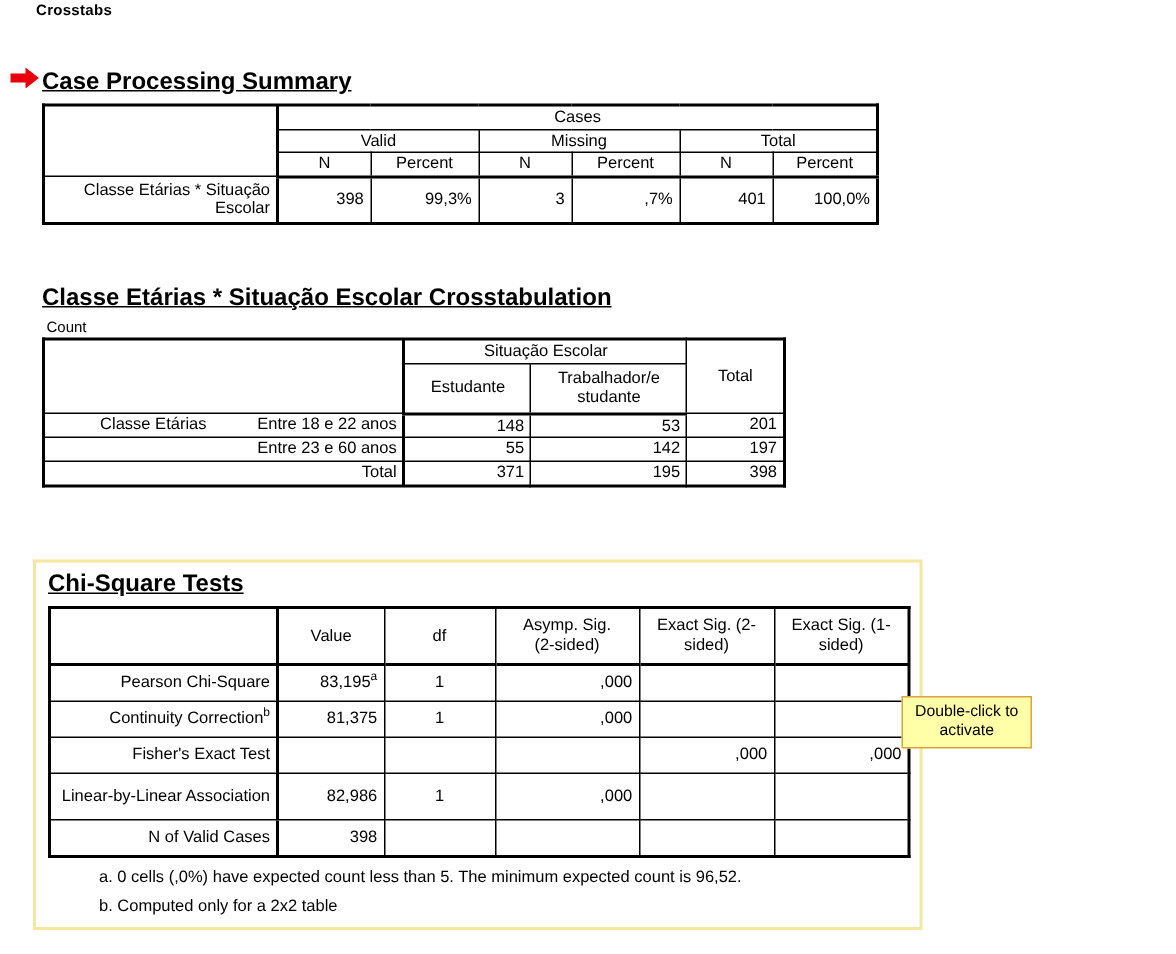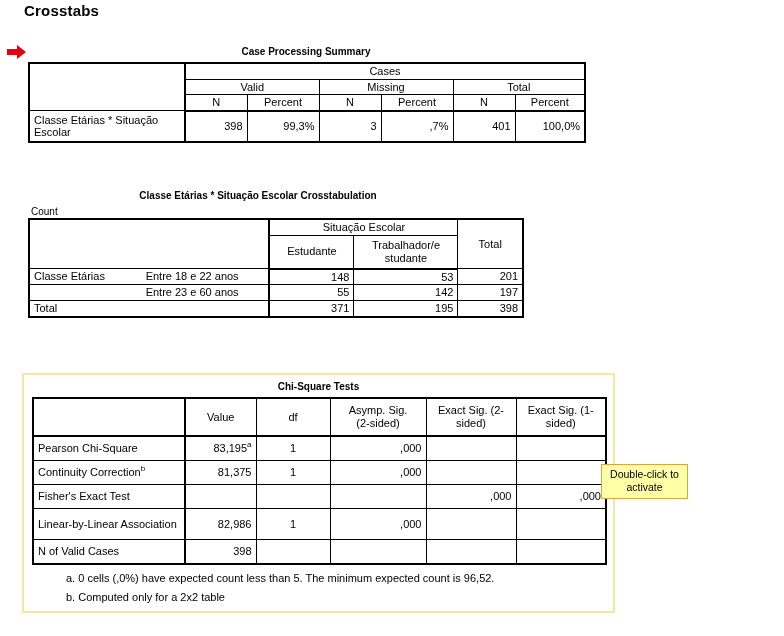--- a/index.html
+++ b/index.html
@@ -15,44 +15,44 @@
     font-size: 11px;
     color: #000000;
     overflow: hidden;
   }
 
   
   #page-title {
     position: absolute;
     left: 24px;
     top: 2px;
-    font-size: 15px;
+    font-size: 10px;
     font-weight: bold;
     letter-spacing: 0.2px;
   }
 
   
   #nav-arrow {
     position: absolute;
     left: 6px;
     top: 44px;
     width: 22px;
     height: 16px;
   }
 
   
   .spss-block {
     position: absolute;
   }
   .spss-caption {
-    font-size: 10px;
+    font-size: 16px;
     font-weight: bold;
-    text-align: center;
     margin-bottom: 5px;
     white-space: nowrap;
+    text-decoration: underline;
   }
   .spss-corner-label {
     font-size: 10px;
     text-align: left;
     margin-bottom: 1px;
     padding-left: 3px;
   }
   table.spss {
     border-collapse: collapse;
     table-layout: fixed;
@@ -71,21 +71,21 @@
   
   table.spss tr.hdr-last > td, table.spss tr.hdr-last > th {
     border-bottom: 2px solid #000000;
   }
   
   .stub-edge {
     border-right: 2px solid #000000 !important;
   }
   .c  { text-align: center; }
   .r  { text-align: right; }
-  .l  { text-align: left; }
+  .l  { text-align: right; }
   .nb-l { border-left: none !important; }
   .nb-t { border-top: none !important; }
   .nb-r { border-right: none !important; }
   sup { font-size: 8px; vertical-align: super; line-height: 0; }
 
   
   #chisq-block {
     border: 2px solid #f5e6a0;
     background: #ffffff;
     padding: 6px 8px 8px 8px;

